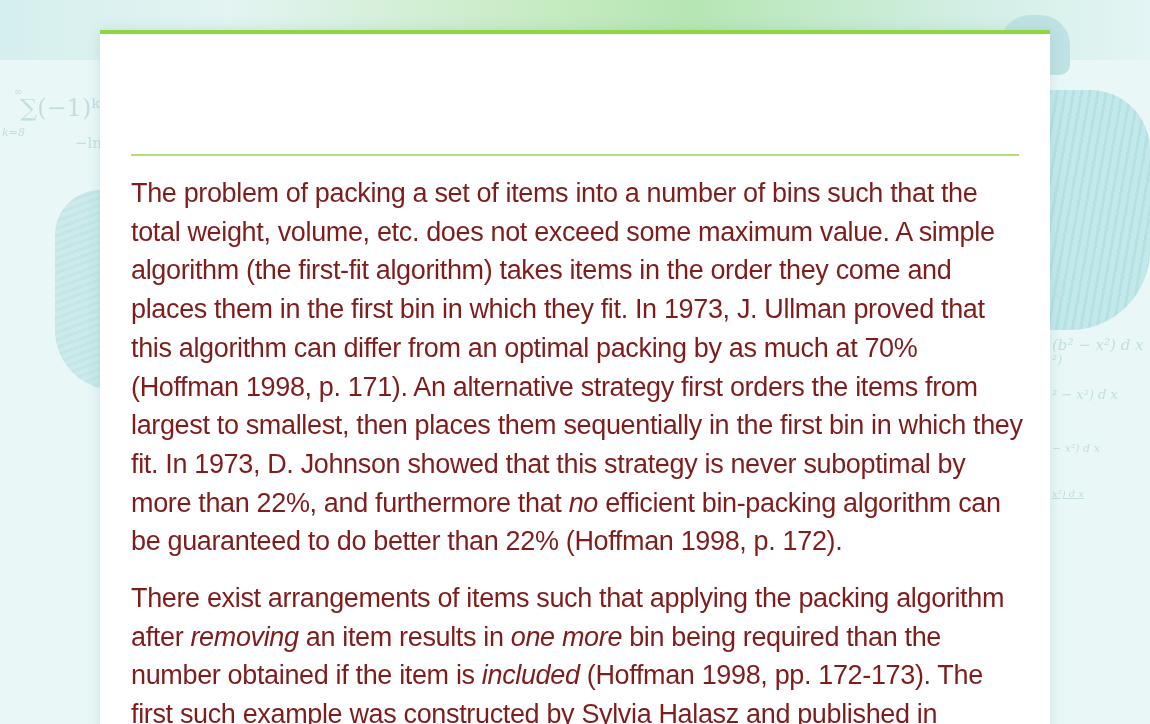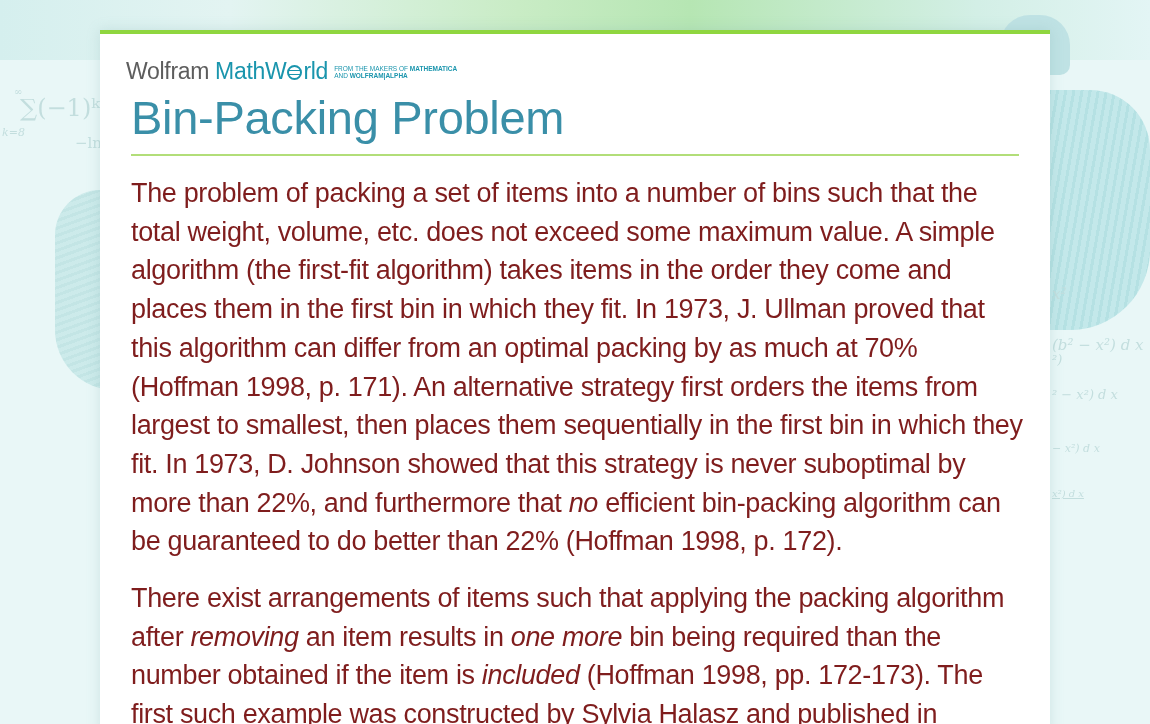--- a/index.html
+++ b/index.html
@@ -80,30 +80,21 @@
 <div>
   <span class="formula" style="left:1052px;top:285px;font-size:15px;">x²</span>
   <span class="formula" style="left:1052px;top:336px;font-size:15px;">(b² − x²)  d x</span>
   <span class="formula" style="left:1052px;top:352px;font-size:13px;">²)</span>
   <span class="formula" style="left:1052px;top:387px;font-size:13px;">² − x²)  d x</span>
   <span class="formula" style="left:1052px;top:442px;font-size:11px;">− x²)  d x</span>
   <span class="formula" style="left:1052px;top:488px;font-size:10px;text-decoration:underline;">x²)  d x</span>
 </div>
 
 <div class="card">
-  <a class="brand">
-    <span class="brand-wolfram">Wolfram</span>
-    <span class="brand-mathworld"><span>MathW</span><span class="globe"></span><span>rld</span></span>
-    <span class="brand-tag">
-      <span>FROM THE MAKERS OF </span><b>MATHEMATICA</b><br>
-      <span>AND </span><b>WOLFRAM|ALPHA</b>
-    </span>
-  </a>
 
-  <h1 class="title">Bin-Packing Problem</h1>
   <div class="title-rule"></div>
 
   <div class="body-text">
     <p>
       <span>The problem of packing a set of items into a number of bins such that the total weight, volume, etc. does not exceed some maximum value. A simple algorithm (the first-fit algorithm) takes items in the order they come and places them in the first bin in which they fit. In 1973, J. Ullman proved that this algorithm can differ from an optimal packing by as much at 70% (Hoffman 1998, p. 171). An alternative strategy first orders the items from largest to smallest, then places them sequentially in the first bin in which they fit. In 1973, D. Johnson showed that this strategy is never suboptimal by more than 22%, and furthermore that </span><em>no</em><span> efficient bin-packing algorithm can be guaranteed to do better than 22% (Hoffman 1998, p. 172).</span>
     </p>
     <p>
       <span>There exist arrangements of items such that applying the packing algorithm after </span><em>removing</em><span> an item results in </span><em>one more</em><span> bin being required than the number obtained if the item is </span><em>included</em><span> (Hoffman 1998, pp. 172-173). The first such example was constructed by Sylvia Halasz and published in Graham (1976, pp. 223 and 225, Fig. 5.46).</span>
     </p>
   </div>

